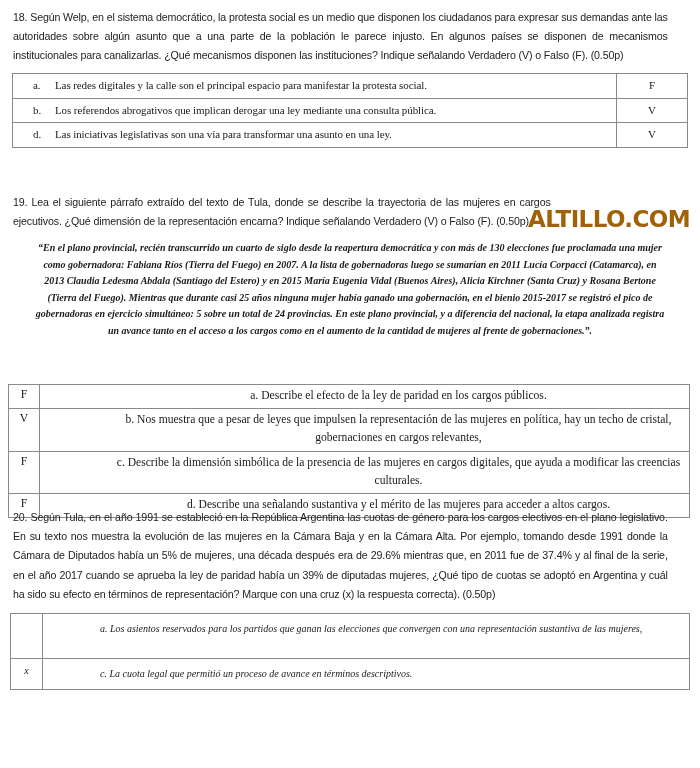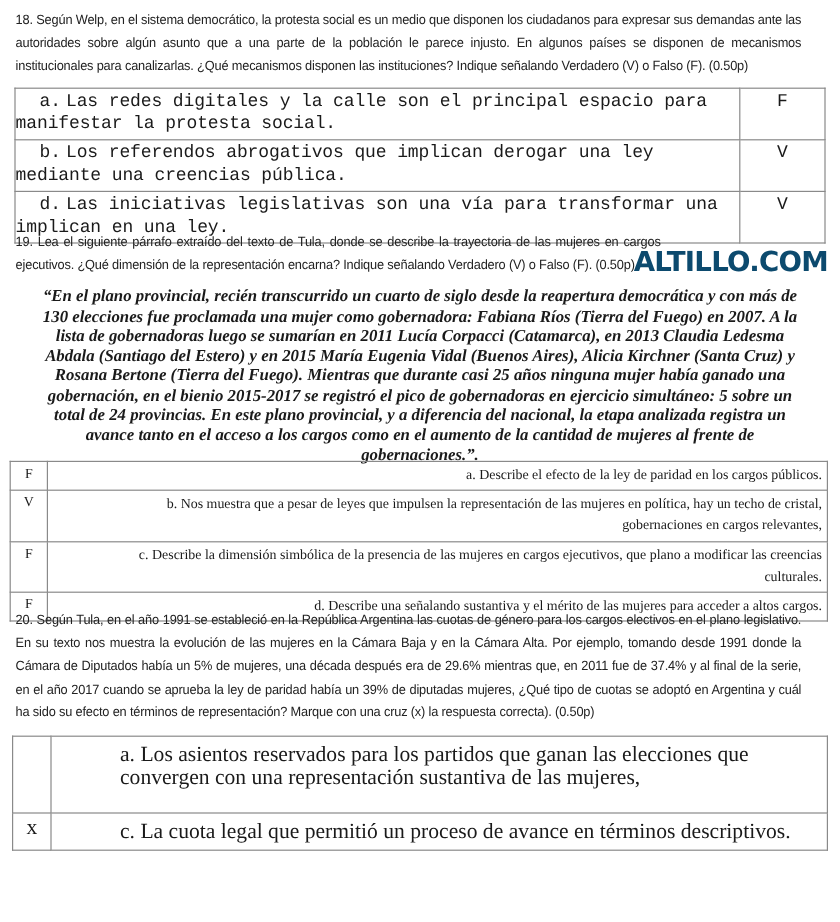--- a/index.html
+++ b/index.html
@@ -46,22 +46,22 @@
   }
 
   
   .tbl1 {
     position: absolute;
     left: 12px;
     top: 73px;
     width: 676px;
   }
   .tbl1 td {
-    font-family: Liberation Mono, monospace;
-    font-size: 15px;
+    font-family: Liberation Serif, serif;
+    font-size: 11px;
     line-height: 18.5px;
     letter-spacing: -0.1px;
   }
   .tbl1 .c-stmt { padding-left: 0; }
   .tbl1 .letter {
     display: inline-block;
     width: 42px;
     padding-left: 20px;
     box-sizing: border-box;
   }
@@ -84,35 +84,36 @@
     font-size: 11.6px;
     line-height: 18.2px;
   }
   .tbl2 .c-vf {
     width: 26px;
     text-align: center;
     padding: 1px 2px;
   }
   .tbl2 .c-stmt {
     padding-left: 72px;
-    text-align: right;
+    text-align: center;
     font-family: Liberation Serif, serif;
   }
 
   
   .tbl3 {
     position: absolute;
     left: 10px;
     top: 613px;
     width: 680px;
   }
   .tbl3 td {
     font-family: "Liberation Serif", serif;
-    font-size: 18px;
+    font-size: 10px;
     line-height: 19px;
+    font-style: italic;
   }
   .tbl3 .c-mark {
     width: 27px;
     text-align: center;
     padding: 2px 2px;
   }
   .tbl3 .c-stmt {
     padding-left: 57px;
     padding-top: 5px;
     padding-bottom: 6px;
@@ -121,36 +122,36 @@
 
   
   .quote {
     position: absolute;
     left: 34px;
     top: 240px;
     width: 632px;
     font-family: "Liberation Serif", serif;
     font-style: italic;
     font-weight: bold;
-    font-size: 14px;
+    font-size: 10px;
     line-height: 16.5px;
     text-align: center;
     color: #1a1a1a;
   }
 
   
   .watermark {
     position: absolute;
     right: 10px;
     top: 206px;
     font-family: "DejaVu Sans", sans-serif;
     font-weight: bold;
     font-size: 23px;
     letter-spacing: -0.6px;
-    color: #0c4a6e;
+    color: #a16207;
     user-select: none;
   }
 
   
   #q18 { position: absolute; left: 13px; top: 8px;  width: 682px; }
   #q19 { position: absolute; left: 13px; top: 193px; width: 560px; }
   #q20 { position: absolute; left: 13px; top: 508px; width: 682px; }
 </style>
 </head>
 <body>
@@ -159,25 +160,25 @@
 
   <div id="q18" class="qtext">18. Según Welp, en el sistema democrático, la protesta social es un medio que disponen los ciudadanos para expresar sus demandas ante las autoridades sobre algún asunto que a una parte de la población le parece injusto. En algunos países se disponen de mecanismos institucionales para canalizarlas.  ¿Qué mecanismos disponen las instituciones? Indique señalando Verdadero (V) o Falso (F). (0.50p)</div>
 
   <table class="tbl1">
     <tbody>
       <tr>
         <td class="c-stmt"><span class="letter">a.</span><span>Las redes digitales y la calle son el principal espacio para manifestar la protesta social.</span></td>
         <td class="c-vf">F</td>
       </tr>
       <tr>
-        <td class="c-stmt"><span class="letter">b.</span><span>Los referendos abrogativos que implican derogar una ley mediante una creencias pública.</span></td>
+        <td class="c-stmt"><span class="letter">b.</span><span>Los referendos abrogativos que implican derogar una ley mediante una consulta pública.</span></td>
         <td class="c-vf">V</td>
       </tr>
       <tr>
-        <td class="c-stmt"><span class="letter">d.</span><span>Las iniciativas legislativas son una vía para transformar una implican en una ley.</span></td>
+        <td class="c-stmt"><span class="letter">d.</span><span>Las iniciativas legislativas son una vía para transformar una asunto en una ley.</span></td>
         <td class="c-vf">V</td>
       </tr>
     </tbody>
   </table>
 
   <div id="q19" class="qtext">19. Lea el siguiente párrafo extraído del texto de Tula, donde se describe la trayectoria de las mujeres en cargos ejecutivos. ¿Qué dimensión de la representación encarna? Indique señalando Verdadero (V) o Falso (F). (0.50p)</div>
 
   <div class="watermark">ALTILLO.COM</div>
 
   <div class="quote">“En el plano provincial, recién transcurrido un cuarto de siglo desde la reapertura democrática y con más de 130 elecciones fue proclamada una mujer como gobernadora: Fabiana Ríos (Tierra del Fuego) en 2007. A la lista de gobernadoras luego se sumarían en 2011 Lucía Corpacci (Catamarca), en 2013 Claudia Ledesma Abdala (Santiago del Estero) y en 2015 María Eugenia Vidal (Buenos Aires), Alicia Kirchner (Santa Cruz) y Rosana Bertone (Tierra del Fuego). Mientras que durante casi 25 años ninguna mujer había ganado una gobernación, en el bienio 2015-2017 se registró el pico de gobernadoras en ejercicio simultáneo: 5 sobre un total de 24 provincias. En este plano provincial, y a diferencia del nacional, la etapa analizada registra un avance tanto en el acceso a los cargos como en el aumento de la cantidad de mujeres al frente de gobernaciones.”.</div>
@@ -187,21 +188,21 @@
       <tr>
         <td class="c-vf">F</td>
         <td class="c-stmt">a. Describe el efecto de la ley de paridad en los cargos públicos.</td>
       </tr>
       <tr>
         <td class="c-vf">V</td>
         <td class="c-stmt">b. Nos muestra que a pesar de leyes que impulsen la representación de las mujeres en política, hay un techo de cristal, gobernaciones en cargos relevantes,</td>
       </tr>
       <tr>
         <td class="c-vf">F</td>
-        <td class="c-stmt">c. Describe la dimensión simbólica de la presencia de las mujeres en cargos ejecutivos, que plano a modificar las creencias culturales.</td>
+        <td class="c-stmt">c. Describe la dimensión simbólica de la presencia de las mujeres en cargos digitales, que ayuda a modificar las creencias culturales.</td>
       </tr>
       <tr>
         <td class="c-vf">F</td>
         <td class="c-stmt">d. Describe una señalando sustantiva y el mérito de las mujeres para acceder a altos cargos.</td>
       </tr>
     </tbody>
   </table>
 
   <div id="q20" class="qtext">20. Según Tula, en el año 1991 se estableció en la República Argentina las cuotas de género para los cargos electivos en el plano legislativo. En su texto nos muestra la evolución de las mujeres en la Cámara Baja y en la Cámara Alta. Por ejemplo, tomando desde 1991 donde la Cámara de Diputados había un 5% de mujeres, una década después era de 29.6% mientras que, en 2011 fue de 37.4% y al final de la serie, en el año 2017 cuando se aprueba la ley de paridad había un 39% de diputadas mujeres, ¿Qué tipo de cuotas se adoptó en Argentina y cuál ha sido su efecto en términos de representación? Marque con una cruz (x) la respuesta correcta). (0.50p)</div>
 

